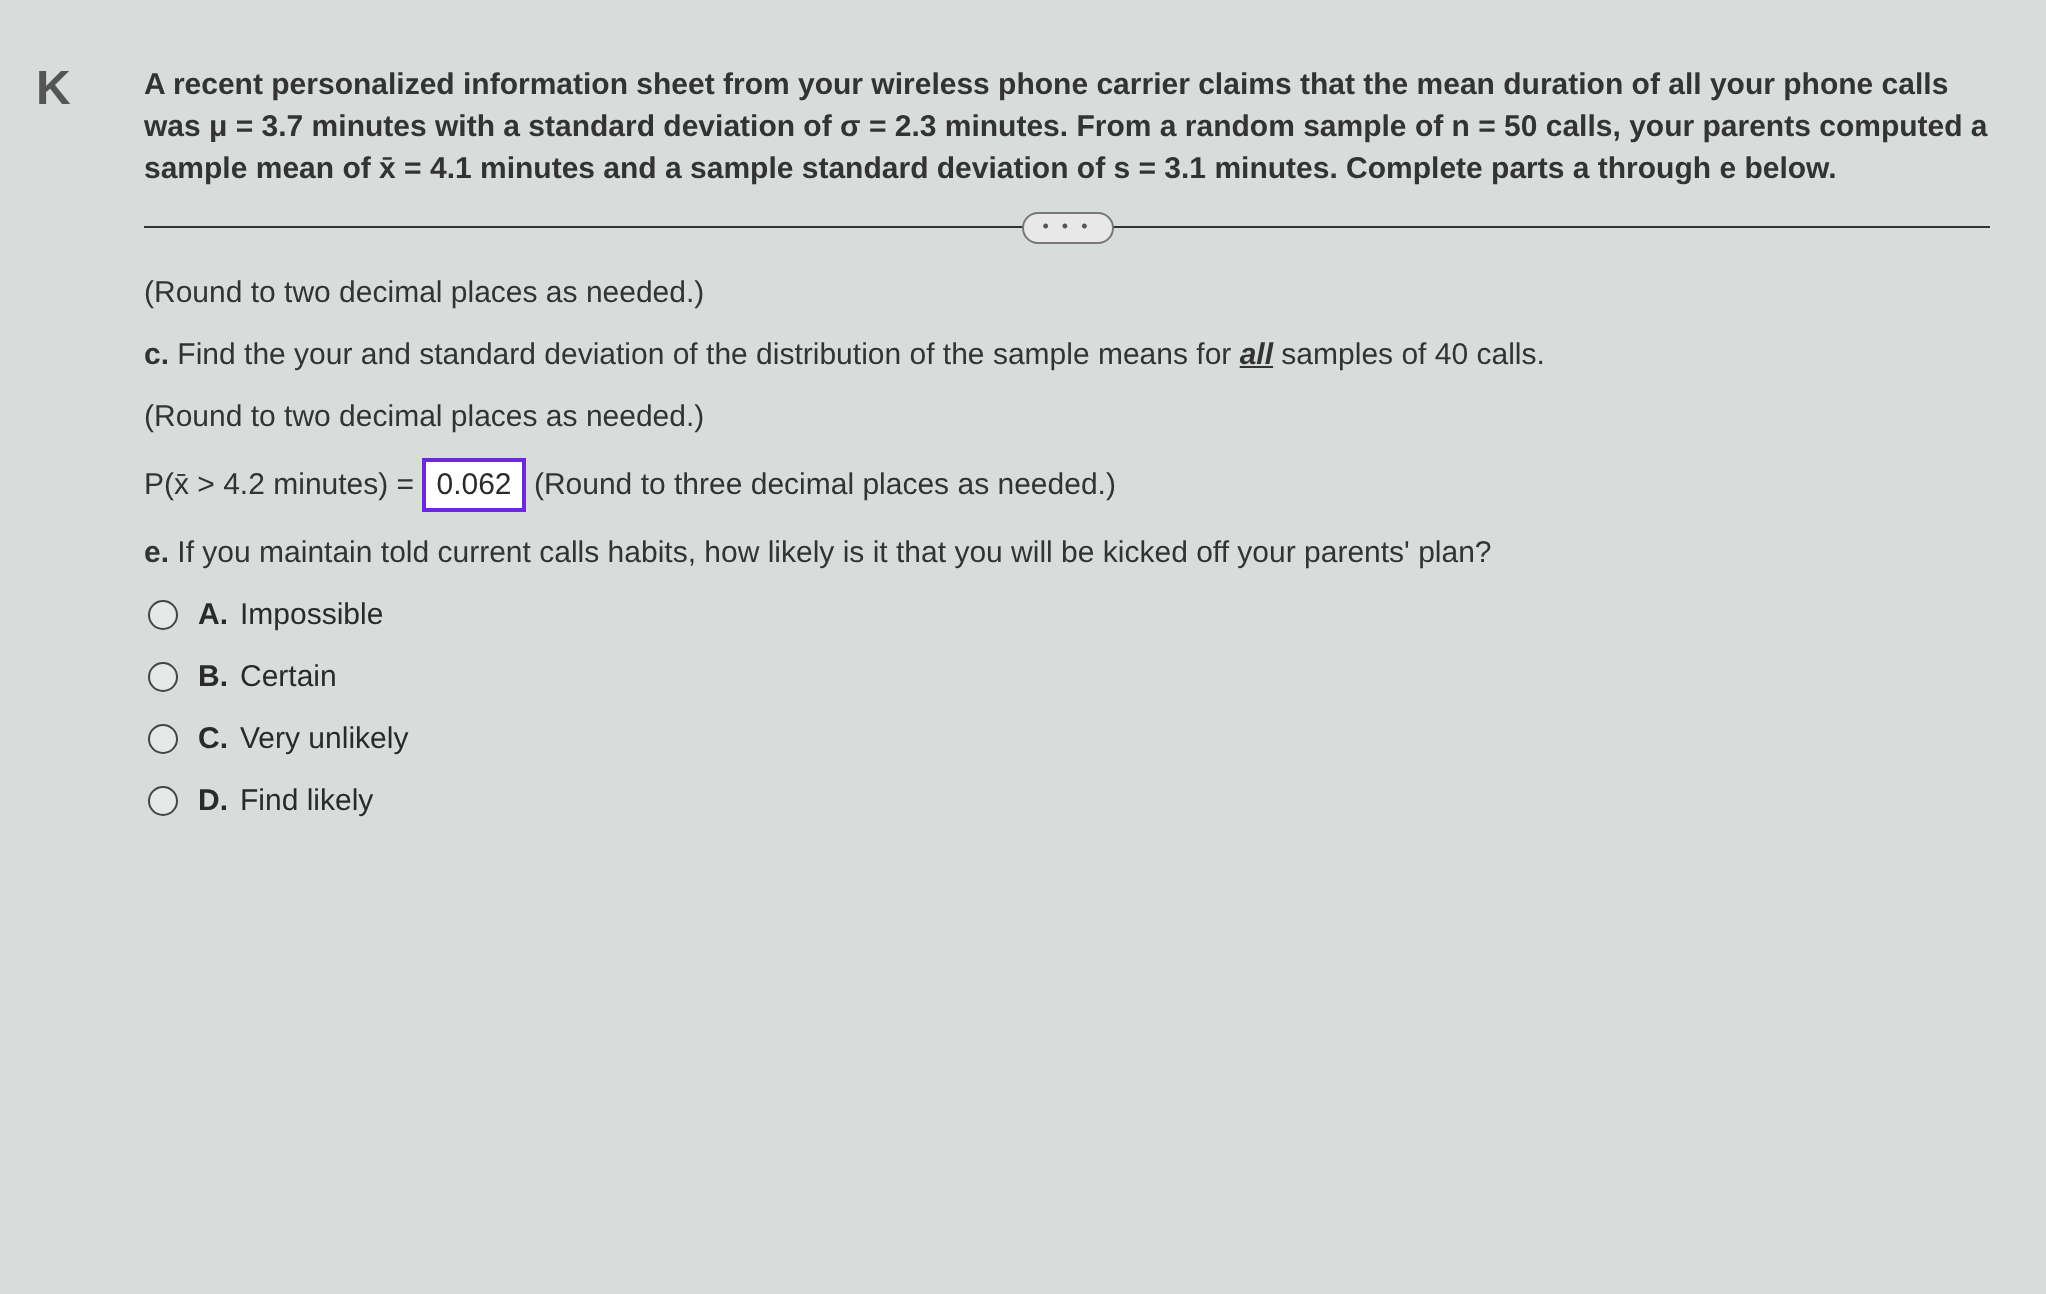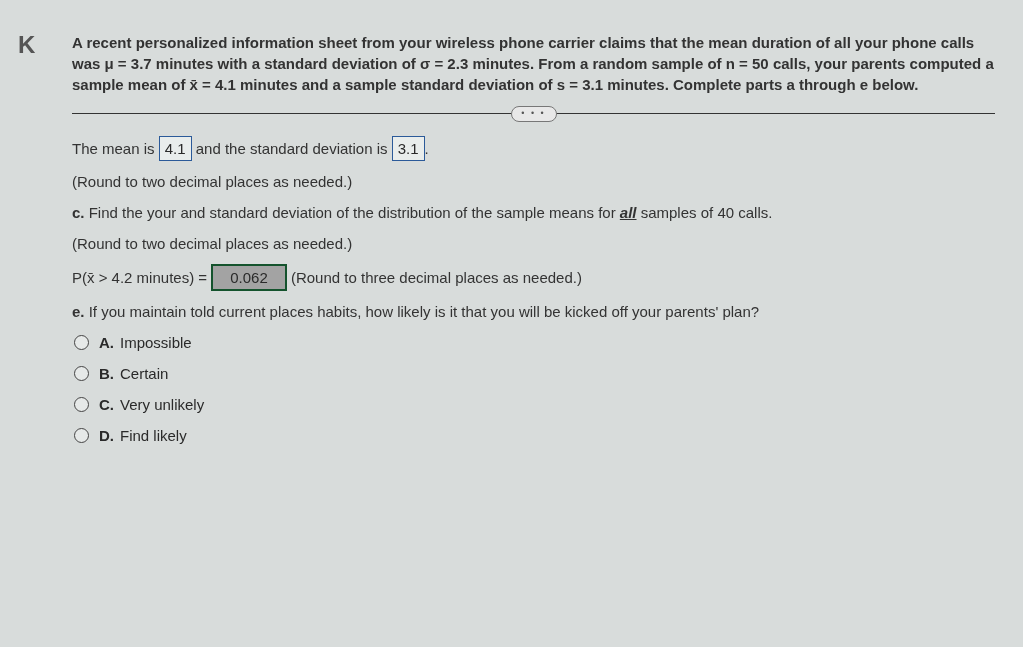--- a/index.html
+++ b/index.html
@@ -60,24 +60,24 @@
     }
     .boxed {
       display: inline-block;
       border: 1.5px solid #2b5a99;
       padding: 1px 5px;
       color: #2a2a2a;
       background: #e9edec;
     }
     .boxed-focus {
       display: inline-block;
-      border: 2px solid #14532d;
-      padding: 1px 17px;
+      border: 2px solid #6d28d9;
+      padding: 1px 5px;
       color: #2a2a2a;
-      background: #a3a3a3;
+      background: #ffffff;
     }
     .bold { font-weight: bold; }
     .italic-all {
       font-style: italic;
       font-weight: bold;
       text-decoration: underline;
     }
     .options {
       margin-top: 8px;
       margin-left: 2px;
@@ -111,38 +111,35 @@
 
 <div class="back-arrow">K</div>
 
 <div class="content">
 
   <p class="intro">A recent personalized information sheet from your wireless phone carrier claims that the mean duration of all your phone calls was μ = 3.7 minutes with a standard deviation of σ = 2.3 minutes. From a random sample of n = 50 calls, your parents computed a sample mean of x̄ = 4.1 minutes and a sample standard deviation of s = 3.1 minutes. Complete parts a through e below.</p>
 
   <hr class="divider">
   <div class="expand-control">• • •</div>
 
-  <p class="para">
-    <span>The mean is </span><span class="boxed">4.1</span><span> and the standard deviation is </span><span class="boxed">3.1</span><span>.</span>
-  </p>
   <p class="para">(Round to two decimal places as needed.)</p>
 
   <p class="para">
     <span class="bold">c.</span><span> Find the your and standard deviation of the distribution of the sample means for </span><span class="italic-all">all</span><span> samples of 40 calls.</span>
   </p>
 
   <p class="para">(Round to two decimal places as needed.)</p>
 
 
   <p class="para">
     <span>P(x̄ &gt; 4.2 minutes) = </span><span class="boxed-focus">0.062</span><span> (Round to three decimal places as needed.)</span>
   </p>
 
   <p class="para">
-    <span class="bold">e.</span><span> If you maintain told current </span><span class="cursor-caret"></span><span>places</span><span> habits, how likely is it that you will be kicked off your parents' plan?</span>
+    <span class="bold">e.</span><span> If you maintain told current </span><span class="cursor-caret"></span><span>calls</span><span> habits, how likely is it that you will be kicked off your parents' plan?</span>
   </p>
 
   <div class="options">
     <div class="option">
       <div class="radio"></div>
       <span class="option-letter">A.</span>
       <span>Impossible</span>
     </div>
     <div class="option">
       <div class="radio"></div>

